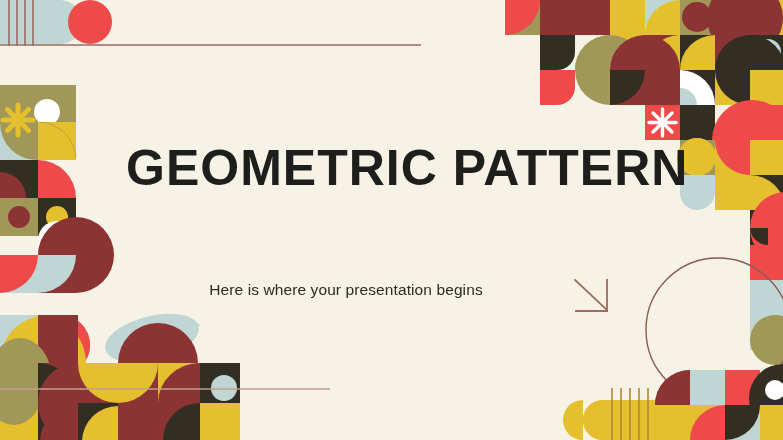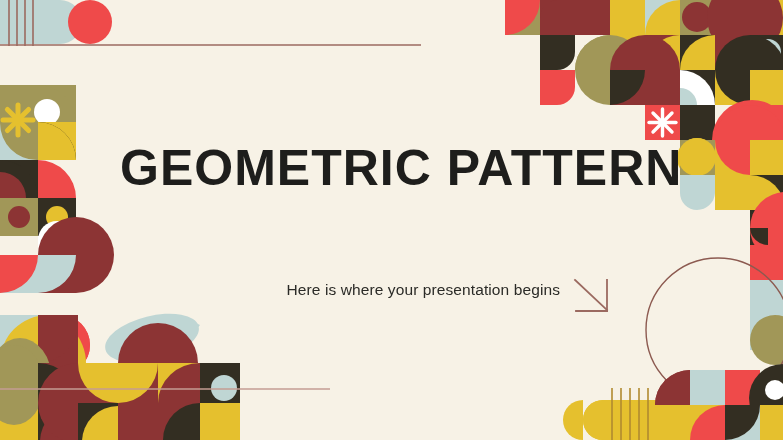--- a/index.html
+++ b/index.html
@@ -6,35 +6,35 @@
   body{
     width:783px;height:440px;overflow:hidden;
     font-family:"Liberation Sans", sans-serif;
     background:#f7f2e6;
   }
   #slide{
     position:relative;width:783px;height:440px;overflow:hidden;
     background:#f7f2e6;
   }
   #deco{position:absolute;inset:0;width:783px;height:440px;}
-  #text-layer{position:absolute;inset:0;width:727px;height:440px;}
+  #text-layer{position:absolute;inset:0;width:727px;height:440px;margin-left:6px;}
 
   .title-main{
     position:absolute;left:120px;top:143px;width:560px;
     font-size:50px;font-weight:bold;letter-spacing:1.0px;
     color:#1e1e1c;line-height:1.0;white-space:nowrap;
   }
   .title-sub{
     position:absolute;left:120px;top:204px;width:560px;
     font-size:47px;font-weight:normal;letter-spacing:1.2px;
     color:#9b4a44;line-height:1.0;white-space:nowrap;
   }
   .subtitle{
     position:absolute;left:120px;top:281px;width:440px;
-    text-align:right;font-size:15.5px;color:#2b2b27;
+    text-align:center;font-size:15.5px;color:#2b2b27;
     letter-spacing:0.1px;white-space:nowrap;
   }
 </style>
 </head>
 <body>
 
 <div id="slide">
 
   <svg id="deco" viewBox="0 0 783 440" xmlns="http://www.w3.org/2000/svg">
     <defs>

